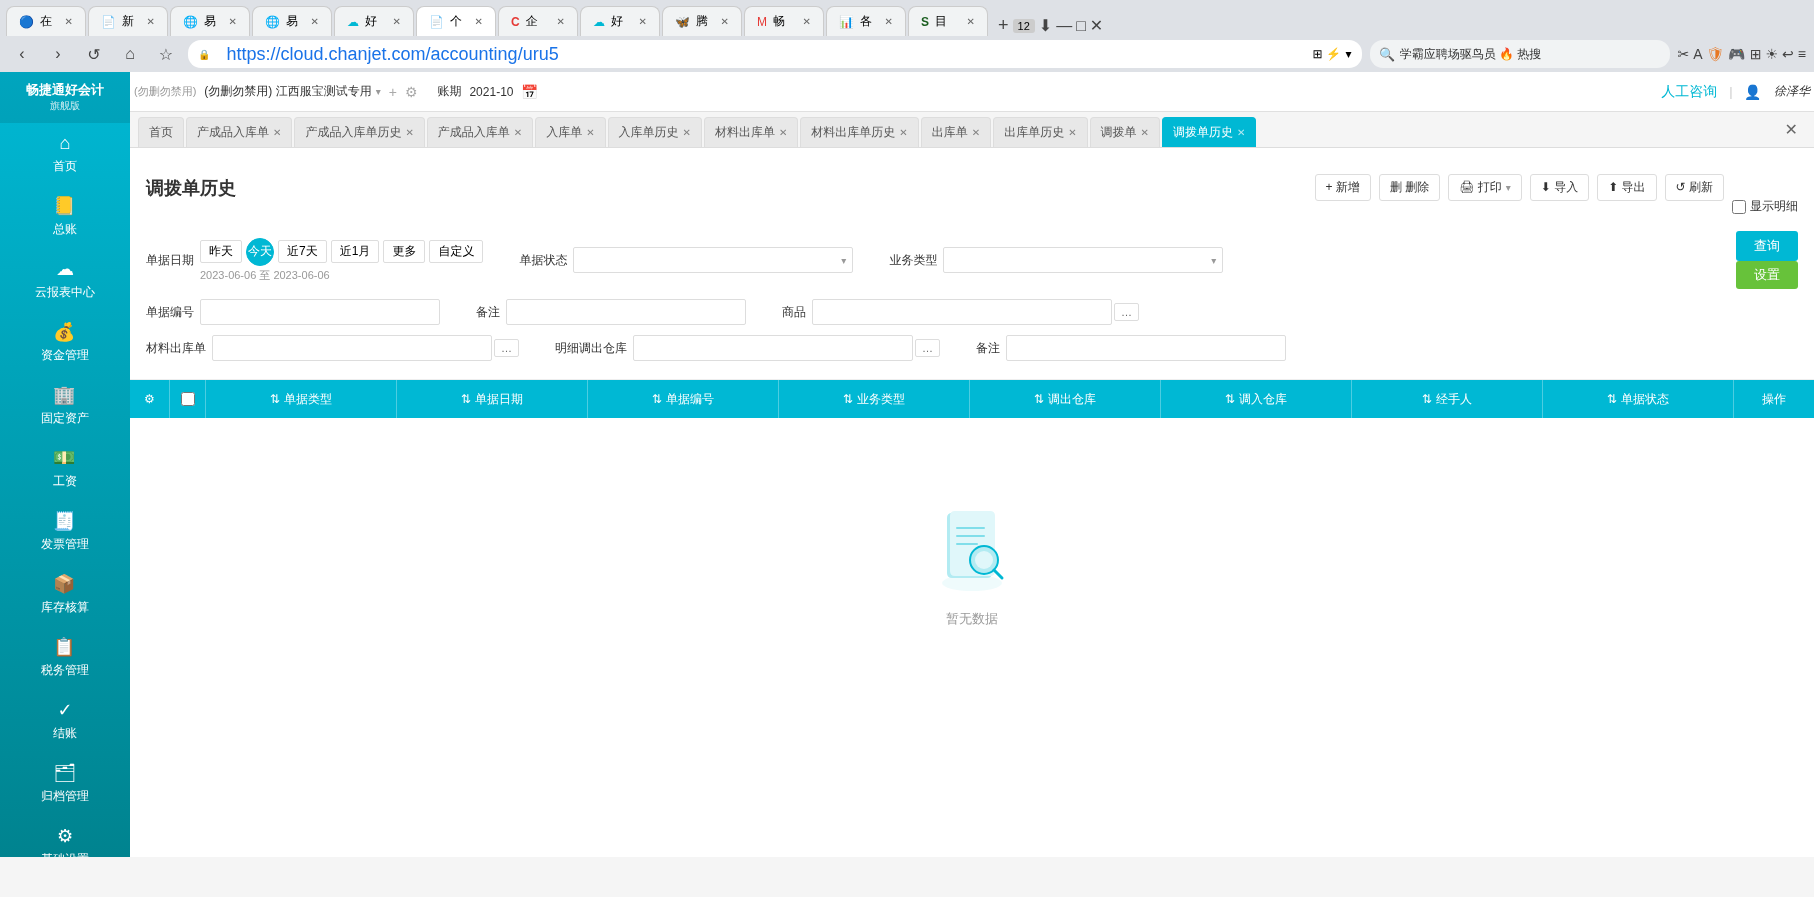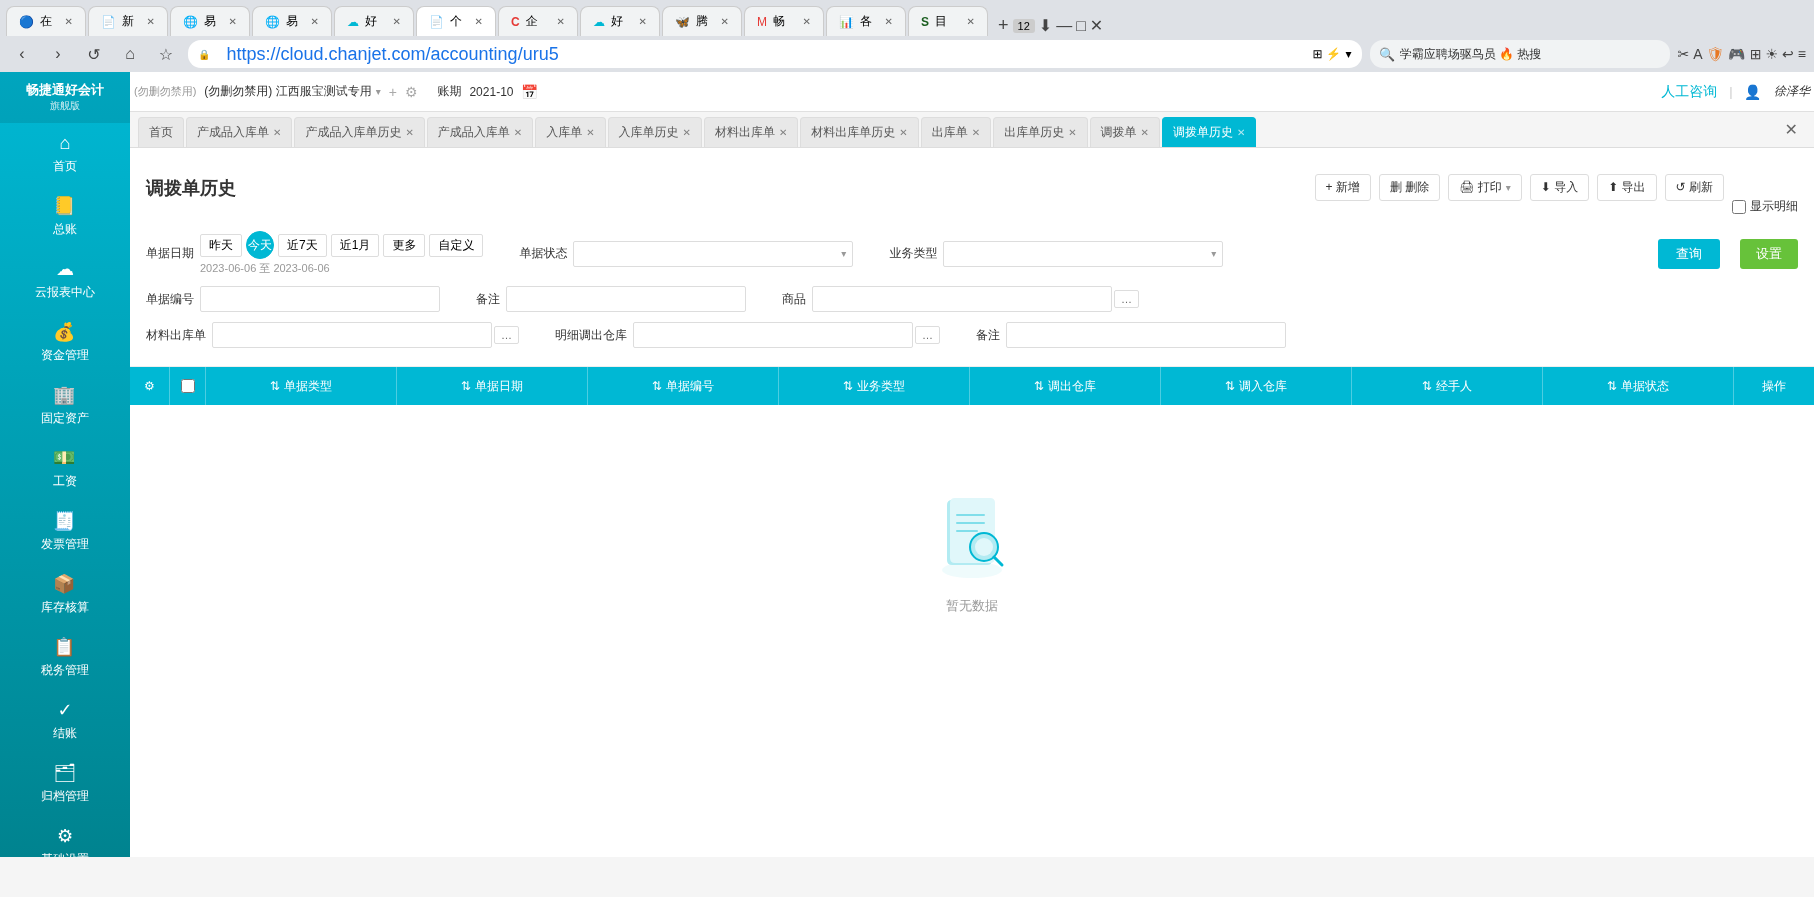--- a/index.html
+++ b/index.html
@@ -62,21 +62,21 @@
     .filter-select { width: 240px; height: 26px; border: 1px solid #ddd; border-radius: 2px; padding: 0 6px; font-size: 12px; display: flex; align-items: center; justify-content: space-between; cursor: pointer; background: #fff; }
     .filter-select-arrow { color: #999; font-size: 10px; }
     .filter-input { height: 26px; border: 1px solid #ddd; border-radius: 2px; padding: 0 6px; font-size: 12px; width: 240px; }
     .filter-input-with-btn { display: flex; align-items: center; }
     .filter-more-btn { padding: 2px 6px; border: 1px solid #ddd; border-radius: 2px; font-size: 11px; cursor: pointer; background: #fff; color: #666; margin-left: 2px; }
     .collapse-bar { text-align: center; padding: 6px; cursor: pointer; font-size: 12px; color: #666; }
 
     
     .query-btn { padding: 6px 18px; background: #00b8d4; color: #fff; border: none; border-radius: 3px; cursor: pointer; font-size: 13px; }
     .set-btn { padding: 5px 16px; background: #67c23a; color: #fff; border: none; border-radius: 3px; cursor: pointer; font-size: 13px; }
-    .btn-group-right { display: flex; flex-direction: row; gap: 20px; }
+    .btn-group-right { display: flex; flex-direction: column; gap: 0; }
 
     
     .table-container { padding: 0 0; }
     .table-header { background: #00b8d4; display: flex; align-items: center; height: 38px; }
     .th-cell { display: flex; align-items: center; justify-content: center; gap: 4px; color: #fff; font-size: 12px; padding: 0 8px; border-right: 1px solid rgba(255,255,255,0.3); height: 100%; flex: 1; cursor: pointer; white-space: nowrap; }
     .th-cell.settings { width: 40px; flex: none; }
     .th-cell.checkbox { width: 36px; flex: none; }
     .th-cell.actions { width: 80px; flex: none; border-right: none; }
     .table-checkbox { width: 14px; height: 14px; border: 1px solid rgba(255,255,255,0.7); background: transparent; }
 

